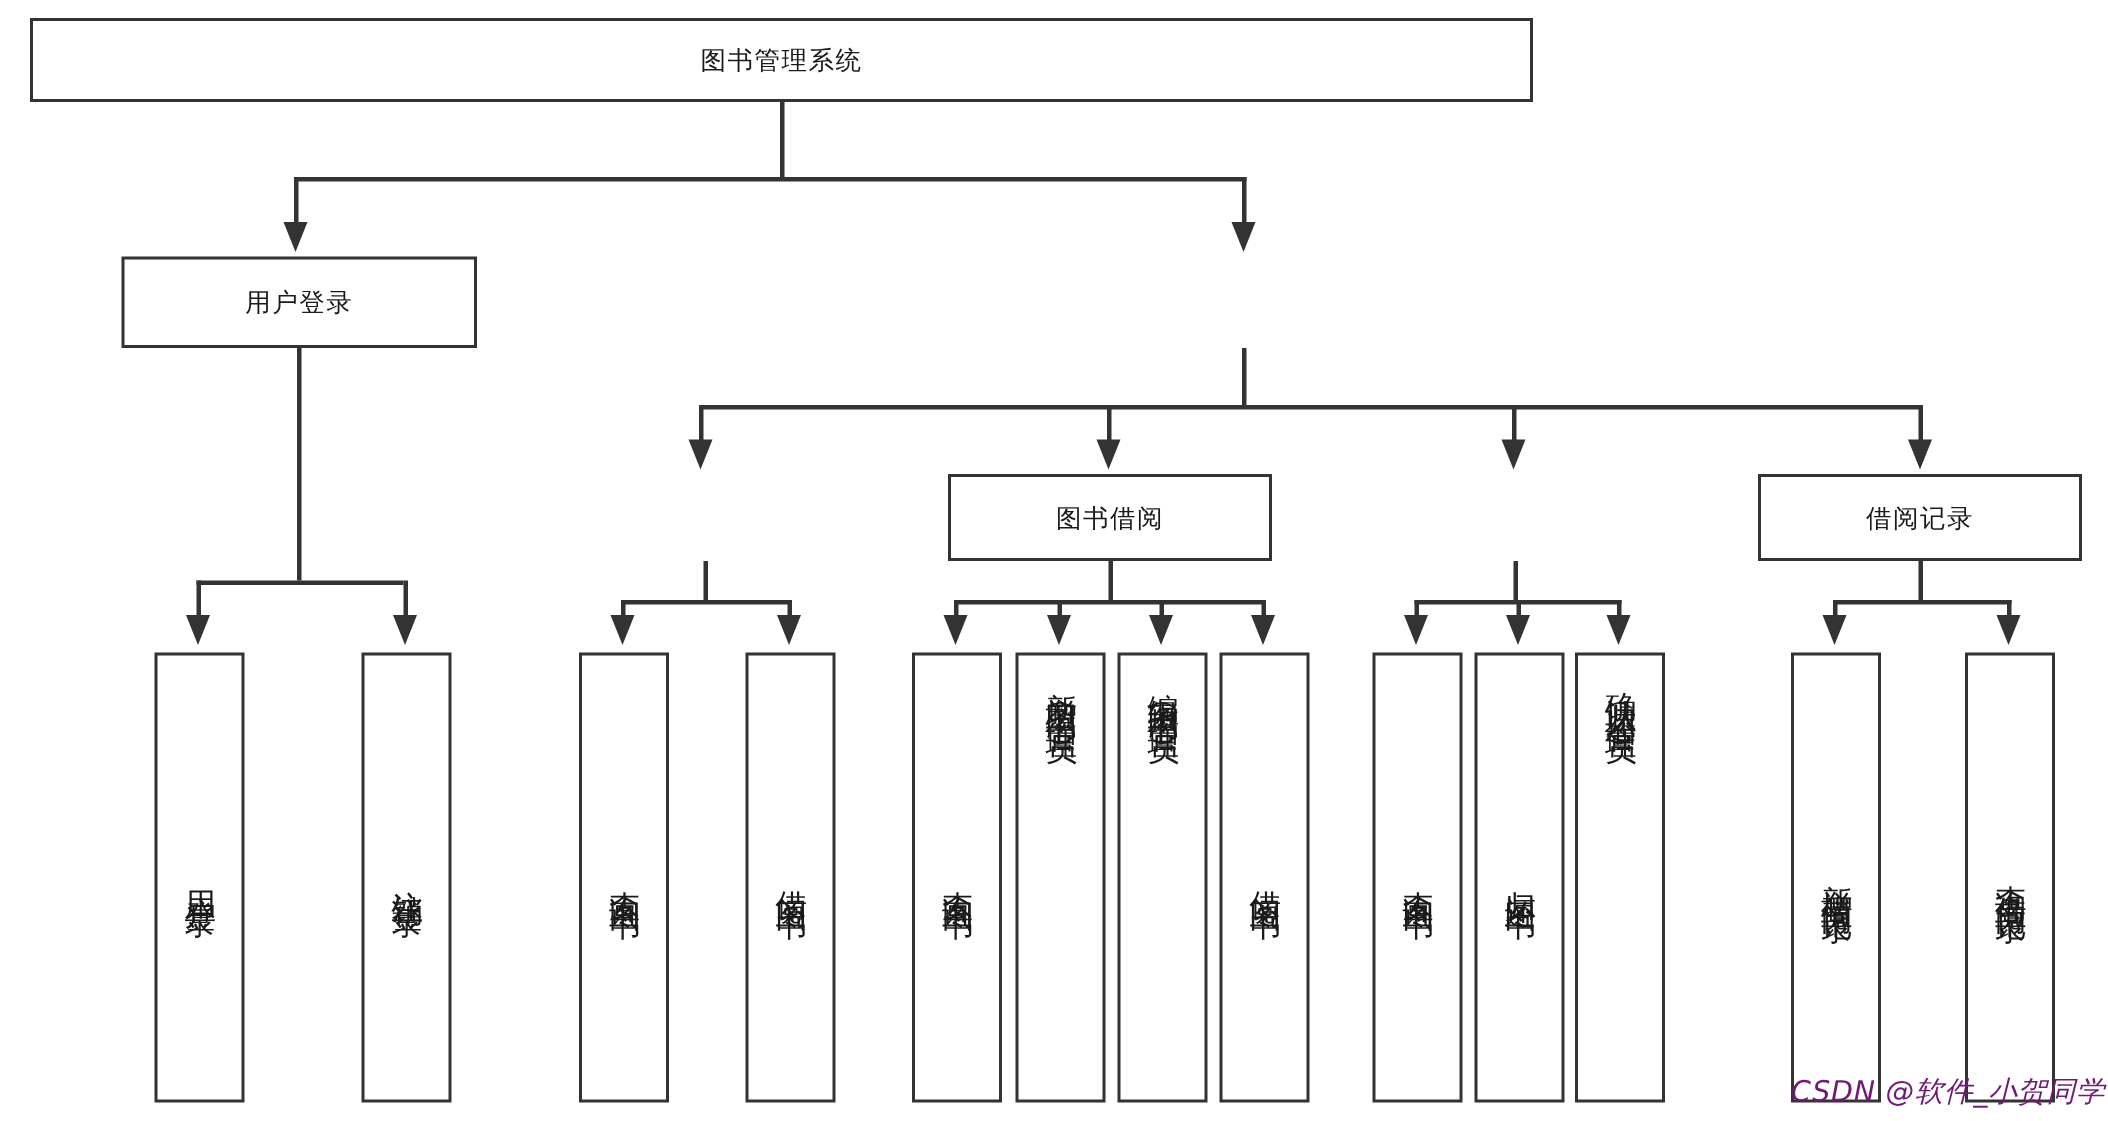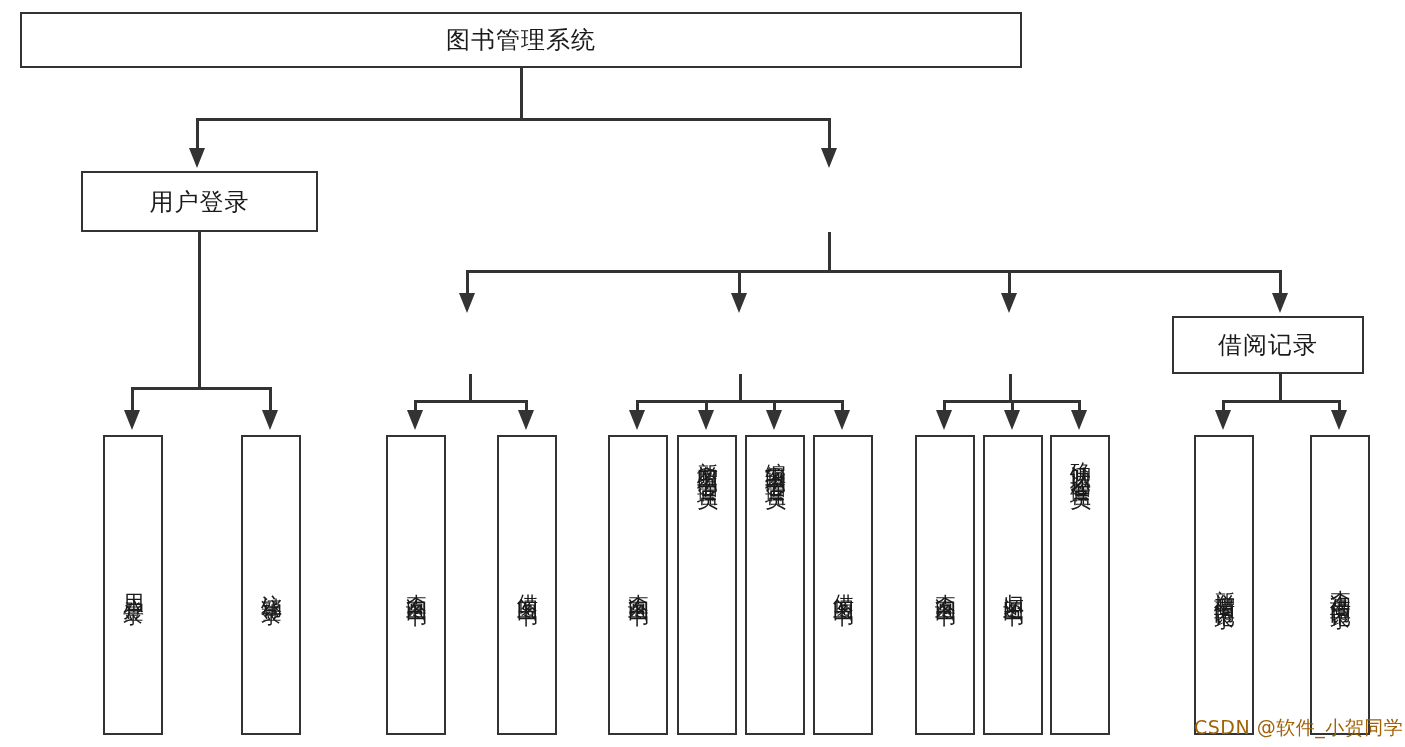--- a/index.html
+++ b/index.html
@@ -21,21 +21,21 @@
     position: absolute;
     box-sizing: border-box;
     border: 2px solid #333333;
     background: #ffffff;
     display: flex;
     align-items: center;
     justify-content: center;
     color: #1a1a1a;
   }
   .node.horiz {
-    font-size: 24px;
+    font-size: 17px;
     letter-spacing: 1px;
     white-space: nowrap;
     text-align: center;
   }
   .node.vert {
     writing-mode: vertical-rl;
     text-orientation: upright;
     font-size: 21px;
     letter-spacing: 4px;
     line-height: 1;
@@ -56,24 +56,25 @@
   .arrow {
     position: absolute;
     width: 0;
     height: 0;
     border-left: 8px solid transparent;
     border-right: 8px solid transparent;
     border-top: 20px solid #333333;
   }
   #watermark {
     position: absolute;
-    color: #a16207;
+    color: #701a75;
     font-size: 19px;
     white-space: nowrap;
     letter-spacing: 0.5px;
+    font-style: italic;
   }
 </style>
 </head>
 <body>
 
 <div id="canvas">
 
   <div class="node horiz" style="left:20px; top:12px; width:1002px; height:56px;">
     <span>图书管理系统</span>
   </div>
@@ -102,21 +103,24 @@
   <div class="conn h" style="left:466px; top:270px; width:816px; height:3px;"></div>
   <div class="conn v" style="left:466px; top:270px; width:3px; height:25px;"></div>
   <div class="arrow" style="left:459px; top:293px;"></div>
   <div class="conn v" style="left:738px; top:270px; width:3px; height:25px;"></div>
   <div class="arrow" style="left:731px; top:293px;"></div>
   <div class="conn v" style="left:1008px; top:270px; width:3px; height:25px;"></div>
   <div class="arrow" style="left:1001px; top:293px;"></div>
   <div class="conn v" style="left:1279px; top:270px; width:3px; height:25px;"></div>
   <div class="arrow" style="left:1272px; top:293px;"></div>
 
-  <div class="node horiz" style="left:1172px; top:316px; width:192px; height:58px;">
+  <div class="node horiz" style="left:632px; top:316px; width:216px; height:58px;">
+    <span>图书借阅</span>
+  </div>
+  <div class="node horiz" style="left:1172px; top:316px; width:216px; height:58px;">
     <span>借阅记录</span>
   </div>
 
   <div class="conn v" style="left:469px; top:374px; width:3px; height:28px;"></div>
   <div class="conn h" style="left:414px; top:400px; width:114px; height:3px;"></div>
   <div class="conn v" style="left:414px; top:400px; width:3px; height:12px;"></div>
   <div class="arrow" style="left:407px; top:410px;"></div>
   <div class="conn v" style="left:525px; top:400px; width:3px; height:12px;"></div>
   <div class="arrow" style="left:518px; top:410px;"></div>
 

